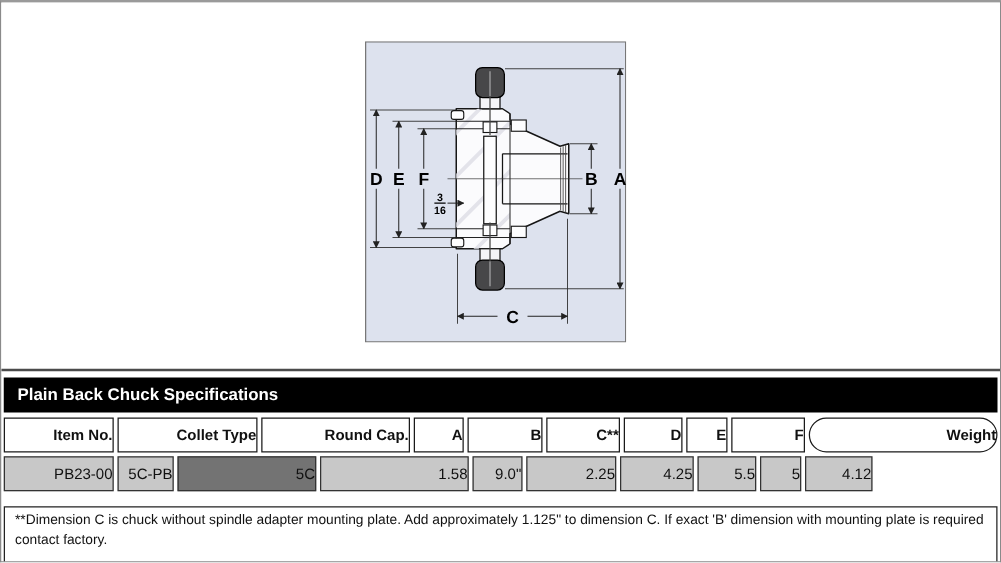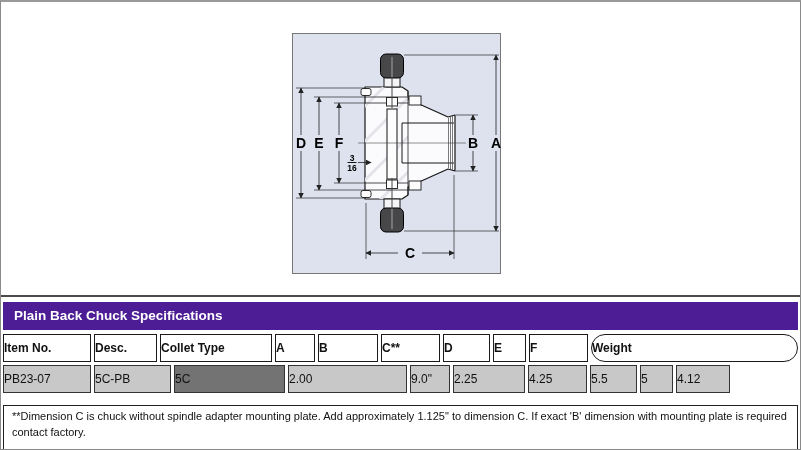--- a/index.html
+++ b/index.html
@@ -4,21 +4,21 @@
 <style>
   html,body{margin:0;padding:0;background:#fff;font-family:"Liberation Sans",sans-serif;}
   .page{box-sizing:border-box;width:801px;height:450px;border:1px solid #8a8a8a;border-top:2px solid #9a9a9a;background:#fff;overflow:hidden;}
   .top-section{position:relative;height:293px;background:#fff;border-bottom:2px solid #4a4a4a;}
   .diagram-panel{position:absolute;left:291px;top:31px;width:209px;height:241px;}
   .title-bar{margin:5px 2px 0 2px;height:28px;line-height:28px;background:#1077c0;color:#fff;font-weight:bold;font-size:13.5px;padding-left:11px;box-sizing:border-box;}
   .spec-table{margin:0 2px;}
   .trow{display:flex;gap:3px;}
   .trow.head{margin-top:4px;}
   .trow.data{margin-top:3px;}
-  .cell{box-sizing:border-box;height:28px;line-height:26px;text-align:left;font-size:12px;flex:0 0 auto;}
+  .cell{box-sizing:border-box;height:28px;line-height:26px;text-align:right;font-size:12px;flex:0 0 auto;}
   .cell.head{background:#fff;border:1px solid #1a1a1a;font-weight:bold;color:#111;}
   .cell.data{background:#c8c8c8;border:1px solid #333;color:#111;}
   .footnote-box{margin:12px 2px 0 2px;border:1px solid #222;padding:3px 8px 16px 8px;font-size:11px;line-height:1.45;color:#111;min-height:28px;}
   svg text{font-family:"Liberation Sans",sans-serif;}
 </style>
 </head>
 <body>
 
 <div class="page">
 
@@ -136,42 +136,42 @@
 
         <g fill="#000" font-weight="bold" font-size="8.5" text-anchor="middle">
           <text x="60" y="127.5">3</text>
           <line x1="55.5" y1="129.5" x2="64.5" y2="129.5" stroke="#000" stroke-width="0.9"></line>
           <text x="60" y="138">16</text>
         </g>
       </svg>
     </div>
   </div>
 
-  <div class="title-bar" style="background: #4c1d95;">
+  <div class="title-bar" style="background: #000000;">
     <span>Plain Back Chuck Specifications</span>
   </div>
 
   <div class="spec-table">
     <div class="trow head">
         <div class="cell head" style="width: 88px;">Item No.</div>
-        <div class="cell head" style="width: 63px;">Desc.</div>
         <div class="cell head" style="width: 112px;">Collet Type</div>
+        <div class="cell head" style="width: 119px;">Round Cap.</div>
         <div class="cell head" style="width: 40px;">A</div>
         <div class="cell head" style="width: 60px;">B</div>
         <div class="cell head" style="width: 59px;">C**</div>
         <div class="cell head" style="width: 47px;">D</div>
         <div class="cell head" style="width: 33px;">E</div>
         <div class="cell head" style="width: 59px;">F</div>
         <div class="cell head" style="width: 83px; flex: 1 1 auto; border-radius: 14px;">Weight</div>
       </div>
     <div class="trow data">
-        <div class="cell data" style="width: 88px; background: rgb(200, 200, 200);">PB23-07</div>
-        <div class="cell data" style="width: 77px; background: rgb(200, 200, 200);">5C-PB</div>
+        <div class="cell data" style="width: 88px; background: rgb(200, 200, 200);">PB23-00</div>
+        <div class="cell data" style="width: 45px; background: rgb(200, 200, 200);">5C-PB</div>
         <div class="cell data" style="width: 111px; background: #737373;">5C</div>
-        <div class="cell data" style="width: 119px; background: rgb(200, 200, 200);">2.00</div>
+        <div class="cell data" style="width: 119px; background: rgb(200, 200, 200);">1.58</div>
         <div class="cell data" style="width: 40px; background: rgb(200, 200, 200);">9.0"</div>
         <div class="cell data" style="width: 72px; background: rgb(200, 200, 200);">2.25</div>
         <div class="cell data" style="width: 59px; background: rgb(200, 200, 200);">4.25</div>
         <div class="cell data" style="width: 47px; background: rgb(200, 200, 200);">5.5</div>
         <div class="cell data" style="width: 33px; background: rgb(200, 200, 200);">5</div>
         <div class="cell data" style="width: 54px; background: rgb(200, 200, 200);">4.12</div>
       </div>
   </div>
 
   <div class="footnote-box">

